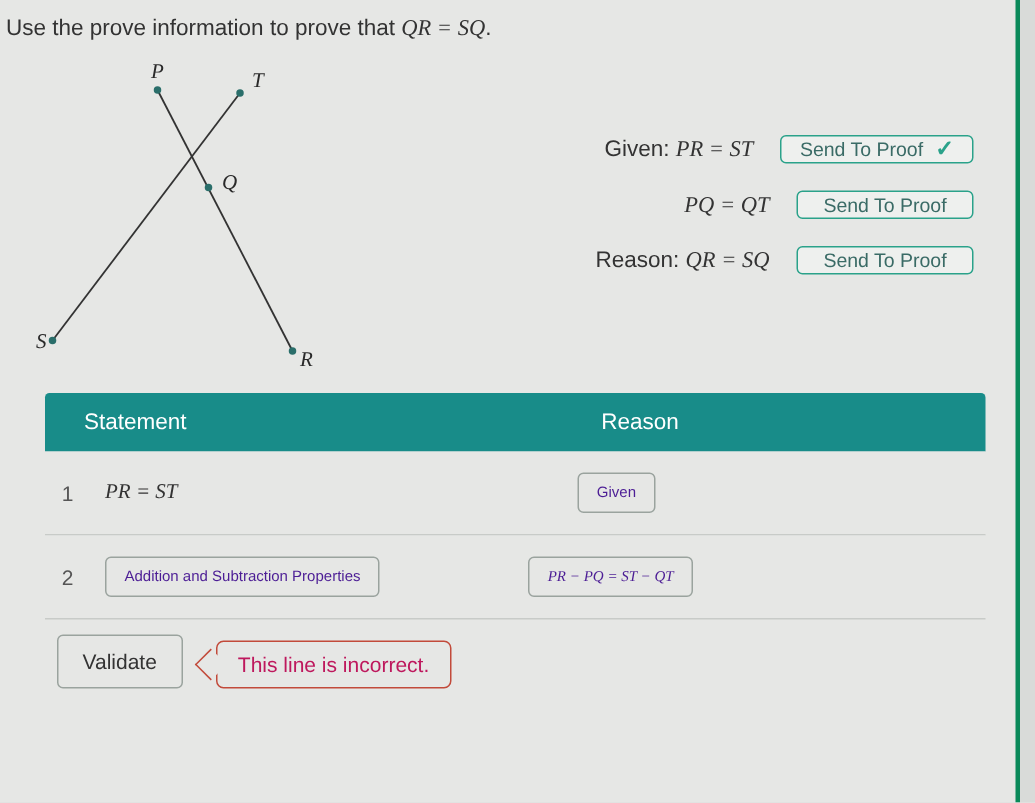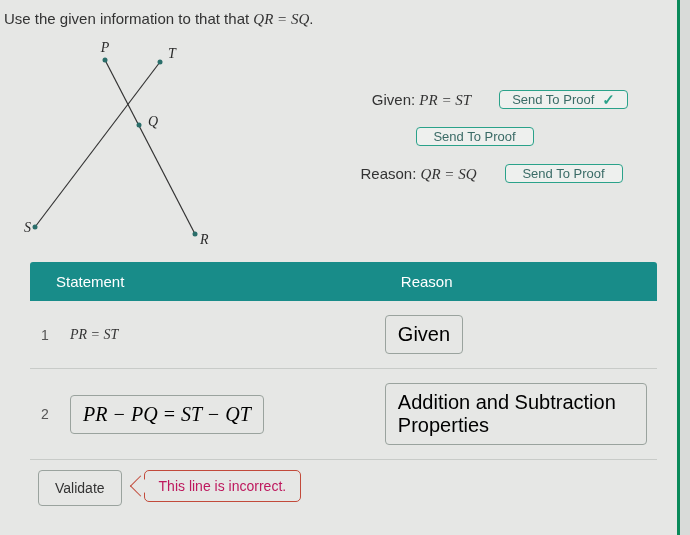--- a/index.html
+++ b/index.html
@@ -36,22 +36,22 @@
   .given-block {
     flex: 1;
     padding-top: 58px;
     display: flex;
     flex-direction: column;
     gap: 18px;
   }
   .given-row {
     display: flex;
     align-items: center;
-    justify-content: center;
-    gap: 28px;
+    justify-content: flex-end;
+    gap: 18px;
     padding-right: 18px;
   }
   .given-row .lbl {
     font-size: 15px;
     color: #333;
     text-align: right;
     min-width: 150px;
   }
   .given-row .lbl .math { font-style: italic; font-family: Georgia, serif; }
   .send-btn {
@@ -89,30 +89,30 @@
   }
   .trow .col { padding: 14px 10px; }
   .rownum { width: 30px; color: #555; font-size: 14px; text-align: center; }
   .col-stmt-cell { flex: 1; font-family: Georgia, serif; font-style: italic; font-size: 14px; color: #333; }
   .col-reason-cell { width: 45%; }
   .reason-box, .stmt-box {
     display: inline-block;
     border: 1px solid #9aa39e;
     border-radius: 4px;
     padding: 7px 12px;
-    font-size: 20px;
-    color: #000000;
+    font-size: 10px;
+    color: #4c1d95;
     background: #e6e7e5;
     font-style: normal;
     font-family: "Helvetica Neue", Arial, sans-serif;
   }
   .stmt-box { font-family: Georgia, serif; font-style: italic; }
   .validate-row {
     display: flex;
-    align-items: flex-start;
+    align-items: flex-end;
     gap: 0;
     padding: 10px 0 0 8px;
   }
   .validate-btn {
     border: 1px solid #9aa39e;
     border-radius: 4px;
     padding: 9px 16px;
     font-size: 14px;
     background: #e6e7e5;
     color: #333;
@@ -137,21 +137,21 @@
     border-bottom: 1.5px solid #c24a3a;
     background: #e6e7e5;
   }
 </style>
 </head>
 <body>
 
 <div class="page">
 
   <div class="prompt">
-    <span>Use the given information to that that </span><span class="math">QR = SQ</span><span>.</span>
+    <span>Use the prove information to prove that </span><span class="math">QR = SQ</span><span>.</span>
   </div>
 
   <div class="top-area">
     <div class="diagram-wrap">
       <svg class="diagram" viewBox="0 0 240 220">
         <line x1="95" y1="28" x2="185" y2="202" stroke="#333" stroke-width="1.2"></line>
         <line x1="150" y1="30" x2="25" y2="195" stroke="#333" stroke-width="1.2"></line>
         <circle cx="95" cy="28" r="2.5" fill="#2a6e6a"></circle>
         <circle cx="150" cy="30" r="2.5" fill="#2a6e6a"></circle>
         <circle cx="129" cy="93" r="2.5" fill="#2a6e6a"></circle>
@@ -169,20 +169,23 @@
       <div class="given-row">
         <span class="lbl">
           <span>Given: </span><span class="math">PR = ST</span>
         </span>
         <button class="send-btn done">
           <span>Send To Proof</span>
           <span class="check">✓</span>
         </button>
       </div>
       <div class="given-row">
+        <span class="lbl">
+          <span></span><span class="math">PQ = QT</span>
+        </span>
         <button class="send-btn">
           <span>Send To Proof</span>
         </button>
       </div>
       <div class="given-row">
         <span class="lbl">
           <span>Reason: </span><span class="math">QR = SQ</span>
         </span>
         <button class="send-btn">
           <span>Send To Proof</span>
@@ -202,25 +205,25 @@
       <div class="col col-stmt-cell">
         <span>PR = ST</span>
       </div>
       <div class="col col-reason-cell">
         <span class="reason-box">Given</span>
       </div>
     </div>
 
     <div class="trow">
       <div class="col rownum">2</div>
+      <div class="col col-reason-cell">
+        <span class="reason-box">Addition and Subtraction Properties</span>
+      </div>
       <div class="col col-stmt-cell">
         <span class="stmt-box">PR − PQ = ST − QT</span>
-      </div>
-      <div class="col col-reason-cell">
-        <span class="reason-box">Addition and Subtraction Properties</span>
       </div>
     </div>
 
     <div class="validate-row">
       <button class="validate-btn">Validate</button>
       <div class="speech">This line is incorrect.</div>
     </div>
   </div>
 
 </div>

